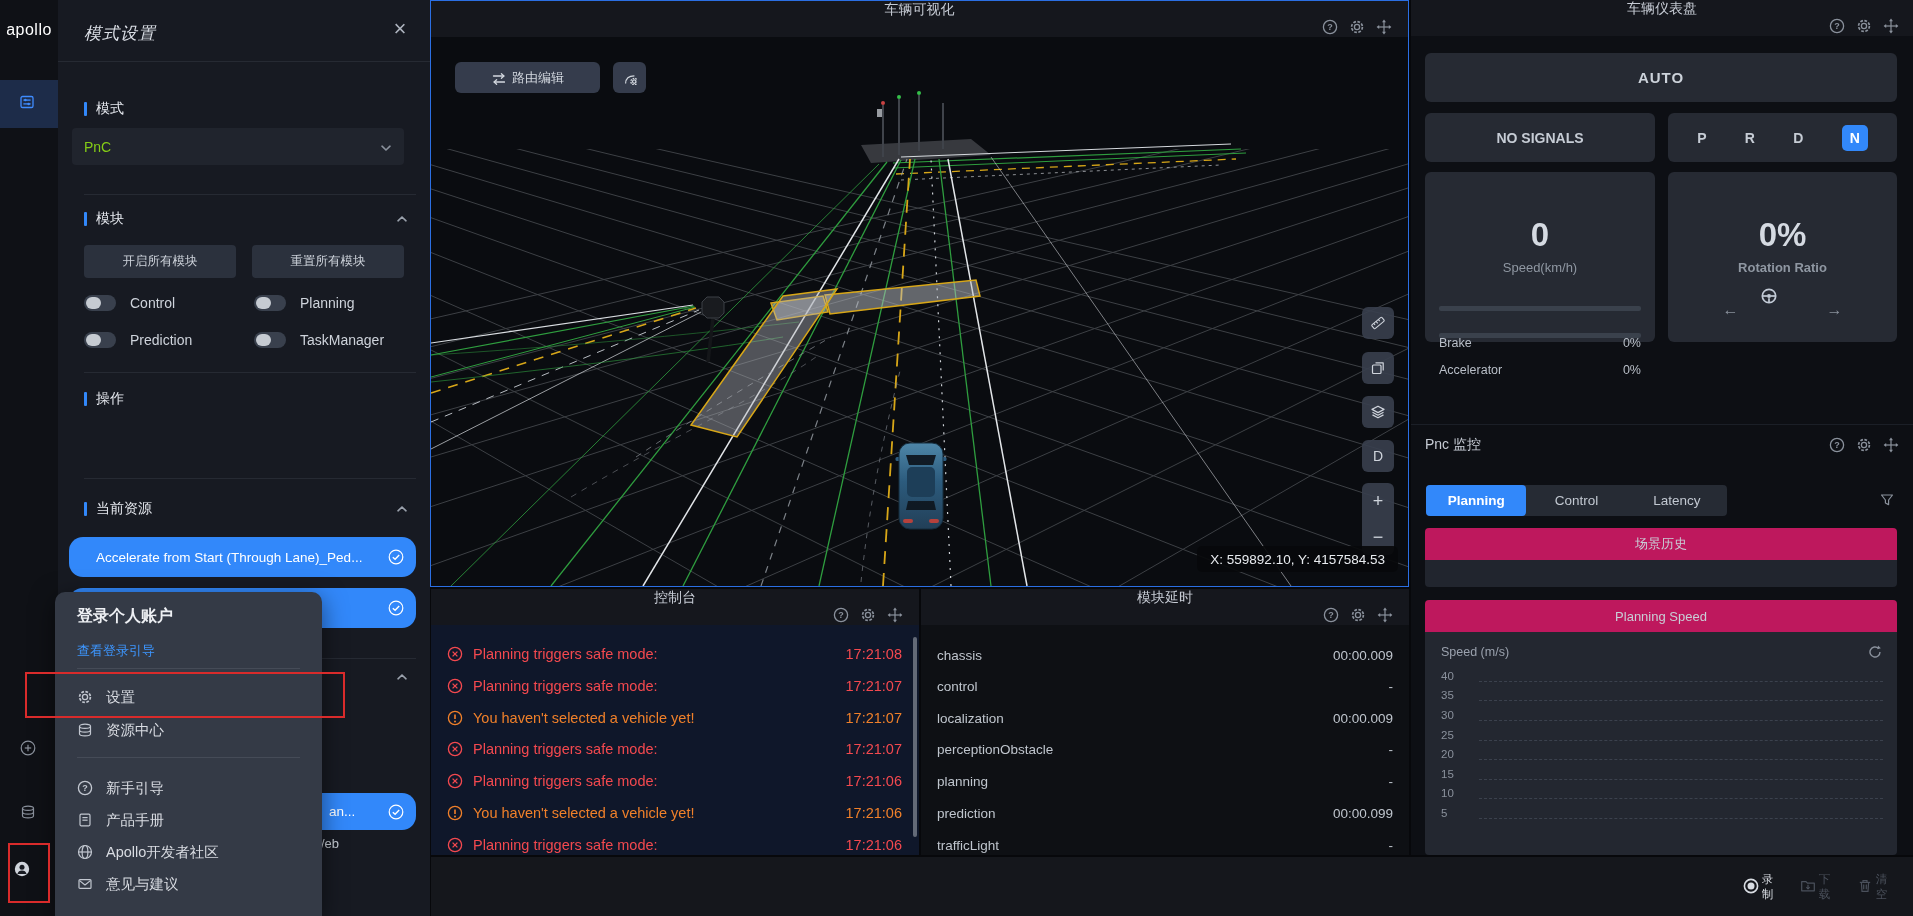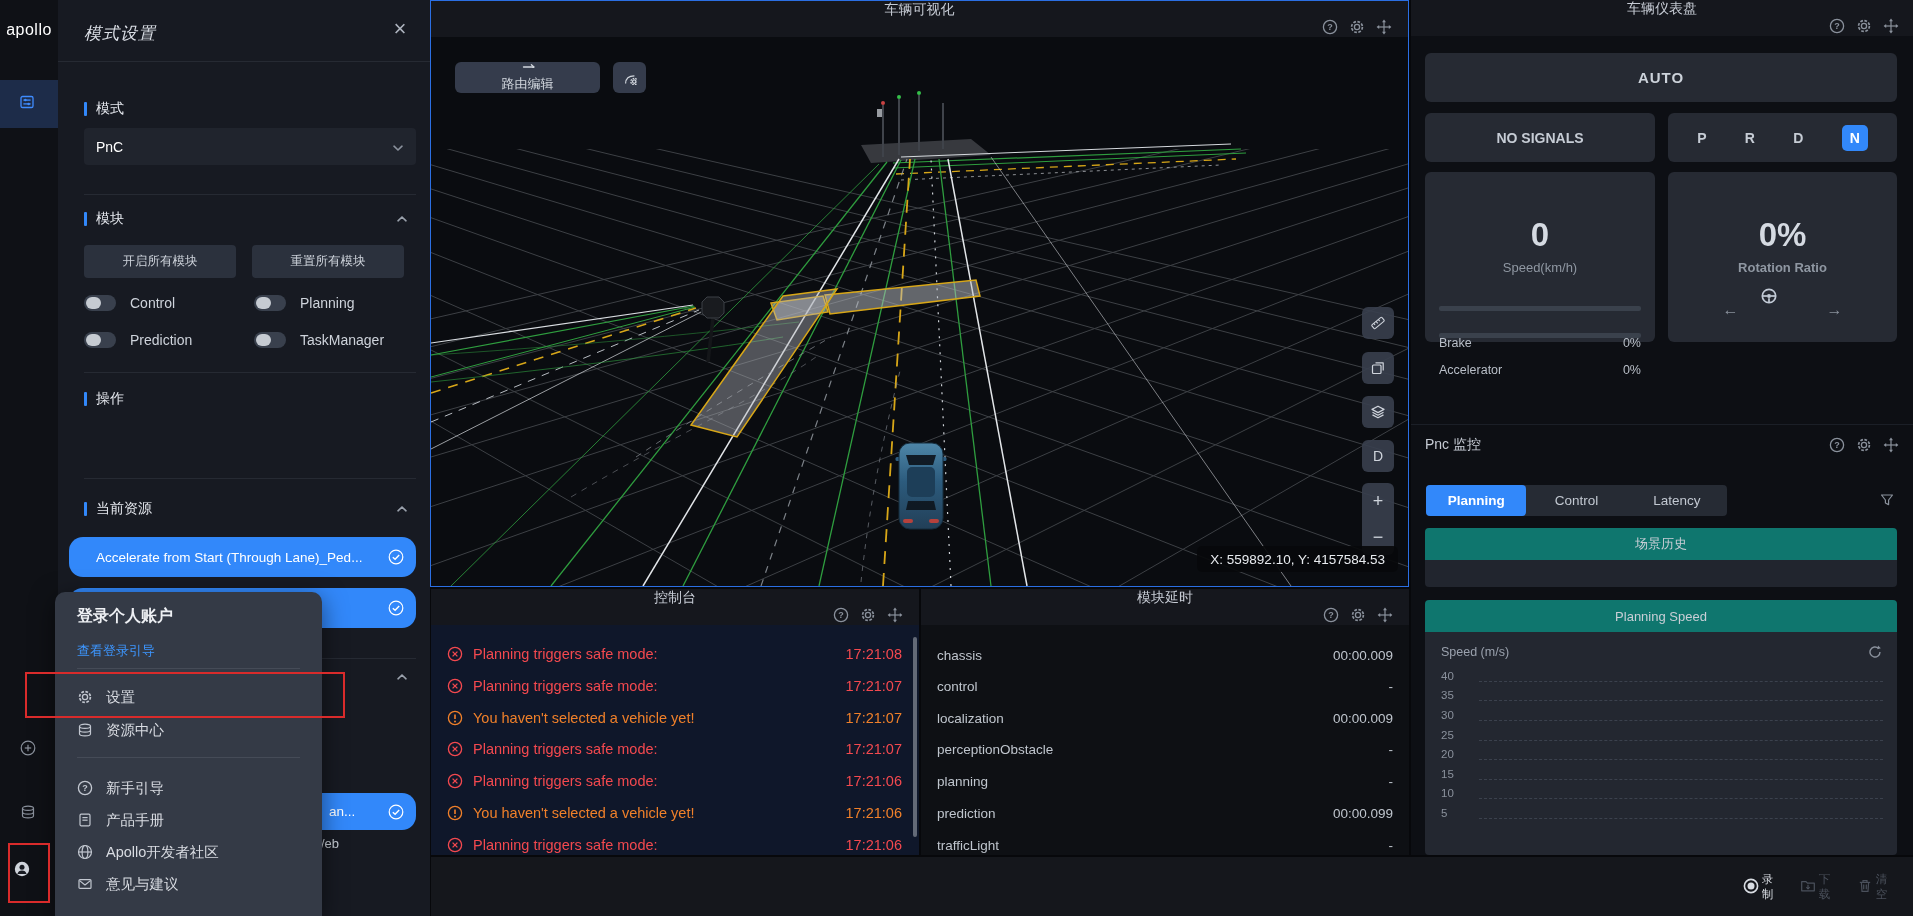--- a/index.html
+++ b/index.html
@@ -16,21 +16,21 @@
 .side-btn { position:absolute; left:0; width:58px; height:32px; display:flex; align-items:center; justify-content:center; color:#8a919c; }
 
 
 .mode-panel { position:absolute; left:58px; top:0; width:372px; height:916px; background:#171a22; z-index:5; }
 .mp-header { position:absolute; top:0; left:0; right:0; height:62px; border-bottom:1px solid #262a33;font-style:italic; }
 .mp-title { position:absolute; left:26px; top:22px; font-size:17px; color:#dbdfe6; letter-spacing:1px; }
 .mp-close { position:absolute; right:24px; top:18px; font-size:22px; color:#aeb4bf; line-height:1; cursor:pointer; }
 .sec-label { position:absolute; left:26px; display:flex; align-items:center; gap:9px; font-size:14px; color:#e6e9ef; }
 .sec-label:before { content:""; width:3px; height:14px; background:#3288fa; border-radius:1px; display:block; }
 .sec-chev { position:absolute; right:22px; color:#9aa1ac; }
-.mp-select { position:absolute; left:26px; width:332px; height:37px; background:#20242d; border-radius:4px; display:flex; align-items:center; padding:0 12px; font-size:14px; color:#ffffff; cursor:pointer; }
+.mp-select { position:absolute; left:14px; width:332px; height:37px; background:#20242d; border-radius:4px; display:flex; align-items:center; padding:0 12px; font-size:14px; color:#84cc16; cursor:pointer; }
 .mp-select .ic { margin-left:auto; color:#8a919c; }
 .mp-div { position:absolute; left:26px; right:14px; border-top:1px solid #262a33; }
 .mp-btn { position:absolute; height:33px; width:152px; background:#2b313d; border-radius:4px; color:#ced3db; font-size:12.5px; display:flex; align-items:center; justify-content:center; cursor:pointer; }
 .toggle-row { position:absolute; display:flex; align-items:center; gap:14px; }
 .toggle { width:32px; height:16px; border-radius:9px; background:#39404d; position:relative; cursor:pointer; flex:none; }
 .toggle .knob { position:absolute; left:2px; top:2px; width:15px; height:12px; border-radius:7px; background:#c6cbd2; }
 .tg-label { font-size:14px; color:#ced3db; }
 .res-item { position:absolute; left:11px; width:347px; height:40px; background:#3288fa; border-radius:14px; color:#fff; font-size:13.5px; display:flex; align-items:center; padding:0 12px 0 27px; cursor:pointer; }
 .res-item .ic { margin-left:auto; color:#fff; flex:none; }
 .frag { position:absolute; font-size:13px; color:#c6ccd4; }
@@ -45,21 +45,21 @@
 
 .red-rect { position:absolute; border:2px solid #d92b2b; z-index:60; pointer-events:none; }
 
 
 .viz { position:absolute; left:430px; top:0; width:979px; height:587px; background:#0b0d11; border:1px solid #2b6fe3; z-index:4; }
 .panel-header { height:36px; display:flex; align-items:center; padding:0 16px; background:#15171d; font-size:14px; color:#c6cbd4;flex-direction:column; }
 .ph-icons { margin-left:auto; display:flex; gap:11px; color:#8a919c; }
 .ph-icons .ic { cursor:pointer; }
 .viewport { position:absolute; left:0; top:36px; width:977px; height:549px; background:#0a0c10; overflow:hidden; }
 .viewport > svg.scene { position:absolute; left:0; top:0; }
-.vp-btn { position:absolute; height:31px; background:rgba(59,67,84,.88); border-radius:6px; color:#d3d8df; font-size:13px; display:flex; align-items:center; justify-content:center; gap:7px; cursor:pointer;flex-direction:column; }
+.vp-btn { position:absolute; height:31px; background:rgba(59,67,84,.88); border-radius:6px; color:#d3d8df; font-size:13px; display:flex; align-items:center; justify-content:center; gap:7px; cursor:pointer; }
 .tool-btn { position:absolute; right:14px; width:32px; height:32px; background:rgba(56,63,78,.9); border-radius:6px; color:#cfd4dc; display:flex; align-items:center; justify-content:center; font-size:14px; cursor:pointer; }
 .zoom-ctl { position:absolute; right:14px; width:32px; height:72px; background:rgba(56,63,78,.9); border-radius:6px; color:#cfd4dc; display:flex; flex-direction:column; cursor:pointer; }
 .zoom-ctl span { flex:1; display:flex; align-items:center; justify-content:center; font-size:18px; }
 .coord-pill { position:absolute; right:10px; bottom:14px; height:26px; background:rgba(8,9,11,.92); border-radius:5px; padding:0 13px; display:flex; align-items:center; font-size:13.5px; color:#e8ebef; }
 
 
 .console { position:absolute; left:431px; top:589px; width:488px; height:266px; background:#0f172a; }
 .latency { position:absolute; left:921px; top:589px; width:488px; height:266px; background:#0e1014; }
 .log-row { position:absolute; left:16px; right:17px; height:22px; display:flex; align-items:center; gap:10px; font-size:14.5px; }
 .lv-error { color:#f4494f; } .lv-warning { color:#f0802a; }
@@ -82,21 +82,21 @@
 .bar-row { position:absolute; left:14px; right:14px; height:16px; display:flex; font-size:12.5px; color:#b9bfc8;margin-top:48px; }
 .bar-row .pct { margin-left:auto; }
 .bar-track { position:absolute; left:14px; right:14px; height:5px; border-radius:2px; background:#3a414c; }
 .steer-row { position:absolute; left:0; right:0; top:116px; display:flex; align-items:center; justify-content:center; gap:22px; color:#8a919c; }
 .steer-row .wheel { color:#c3cbd7; }
 .pnc-header { position:absolute; left:0; right:0; top:424px; height:40px; display:flex; align-items:center; padding:0 14px; font-size:14px; color:#c6cbd4; border-top:1px solid #1b1f27; }
 .tabs { position:absolute; left:15px; top:485px; width:301px; height:31px; background:#262b34; border-radius:4px; display:flex; }
 .tab { flex:1; display:flex; align-items:center; justify-content:center; font-size:13.5px; color:#c2c8d1; cursor:pointer; border-radius:4px; }
 .tab.active { background:#3288fa; color:#fff; font-weight:bold; }
 .filter-ic { position:absolute; right:18px; top:492px; color:#8a919c; cursor:pointer; }
-.sub-card-title { position:absolute; left:14px; width:472px; height:32px; background:#0f766e; border-radius:4px 4px 0 0; display:flex; align-items:center; justify-content:center; font-size:13px; color:#c9ced6; cursor:pointer; }
+.sub-card-title { position:absolute; left:14px; width:472px; height:32px; background:#be185d; border-radius:4px 4px 0 0; display:flex; align-items:center; justify-content:center; font-size:13px; color:#c9ced6; cursor:pointer; }
 .sub-card-body { position:absolute; left:14px; width:472px; background:#21252e; border-radius:0 0 4px 4px; }
 .chart-body { left:14px; top:632px; width:472px; height:223px; background:#232730; border-radius:0 0 4px 4px; }
 .chart-ylabel { position:absolute; left:16px; top:13px; font-size:12.5px; color:#9aa1ad; }
 .chart-refresh { position:absolute; right:16px; top:12px; color:#8a919c; cursor:pointer; }
 .gridline { position:absolute; left:16px; right:14px; height:14px; display:flex; align-items:flex-end; gap:16px; }
 .gridline .tick { width:22px; font-size:11.5px; color:#8a919c; }
 .gridline .dash { flex:1; border-top:1px dashed #3b414d; }
 
 
 .bottom-bar { position:absolute; left:431px; top:857px; width:1482px; height:59px; background:#15171c; display:flex; align-items:center; justify-content:flex-end; gap:17px; padding-right:16px; }

